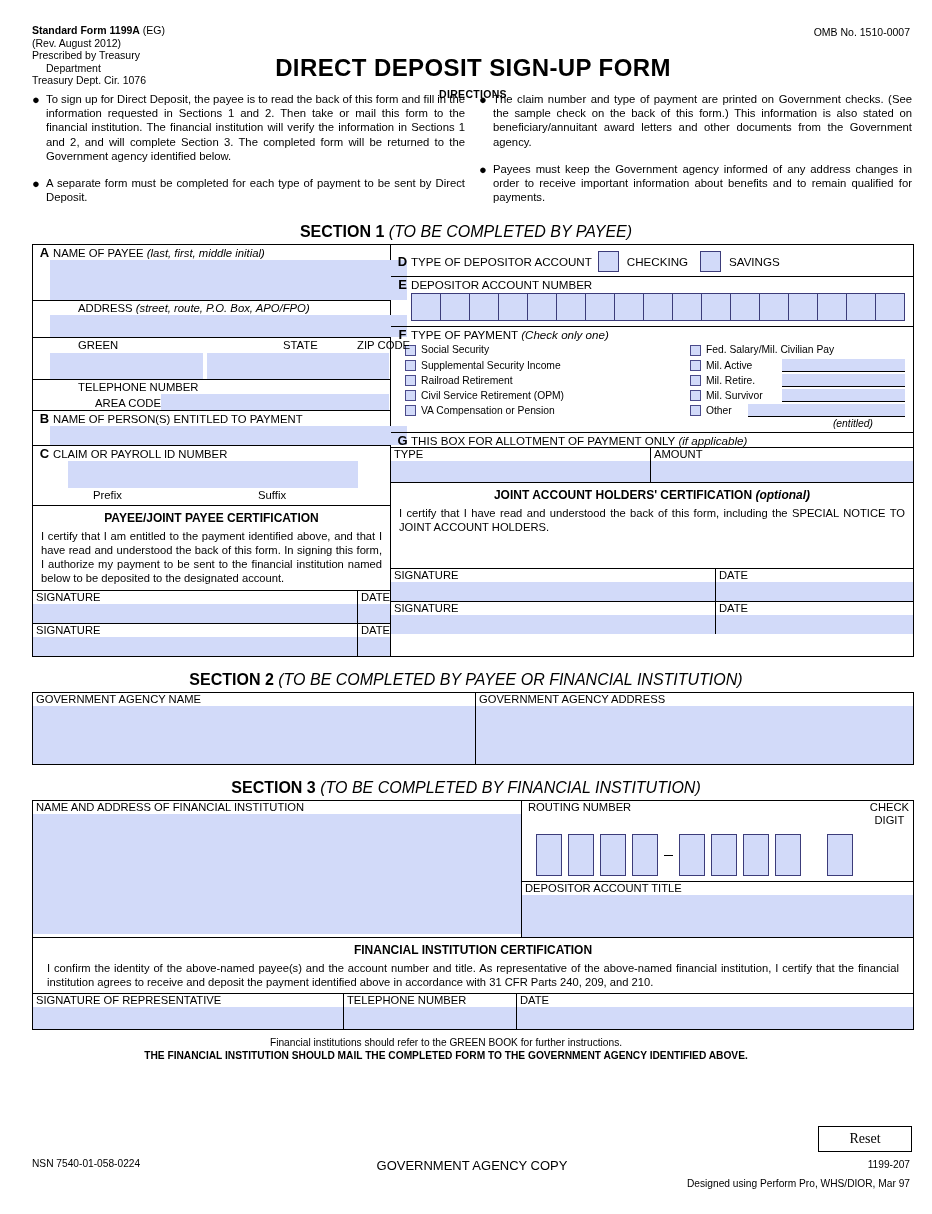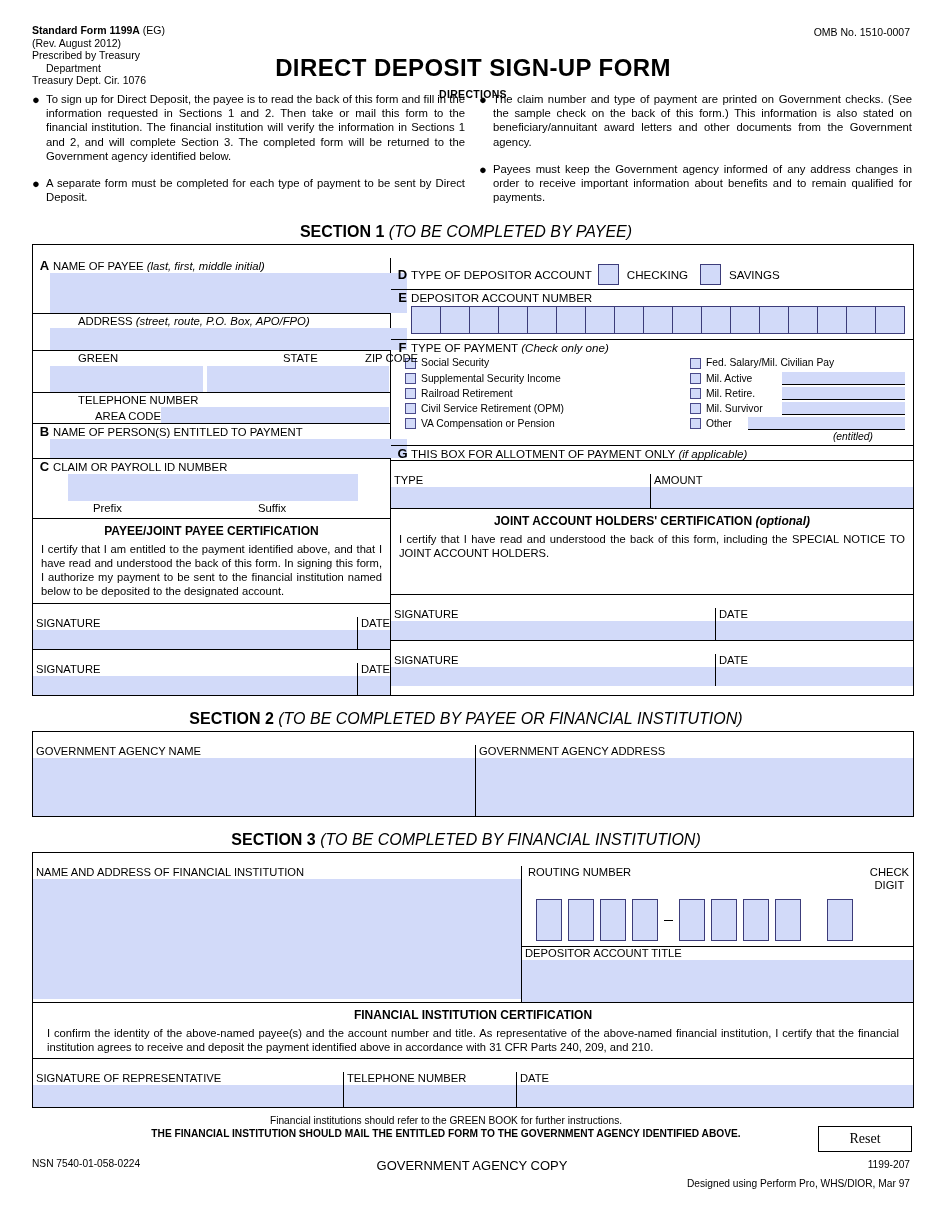--- a/index.html
+++ b/index.html
@@ -87,21 +87,21 @@
     margin: 6px 0 3px 0;
   }
   .sec-banner b { font-weight: bold; }
   .sec-banner i { font-style: italic; }
 
   
   .fbox {
     border: 1.6px solid #000;
     margin: 0 18px 0 32px;
   }
-  .row { display: flex; margin-top: 13px; }
+  .row { display: flex; }
   .cellL { border-right: 1.4px solid #000; }
   .bb { border-bottom: 1.2px solid #000; }
   .lbl {
     font-size: 11.3px;
     line-height: 13px;
     padding: 1px 0 0 3px;
     white-space: nowrap;
   }
   .lbl i { font-style: italic; }
   .ltr {
@@ -317,21 +317,21 @@
 
         <div class="bb">
           <div class="lbl" style="padding-left:45px;"><span>ADDRESS</span> <i>(street, route, P.O. Box, APO/FPO)</i></div>
           <div class="inp" style="height:22px; margin-left:17px; margin-right:1px;"></div>
         </div>
 
         <div class="bb">
           <div class="lbl" style="position:relative; height:15px; padding-left:0;">
             <span style="position:absolute;left:45px;">GREEN</span>
             <span style="position:absolute;left:250px;">STATE</span>
-            <span style="position:absolute;left:332px;">ZIP CODE</span>
+            <span style="position:absolute;left:324px;">ZIP CODE</span>
           </div>
           <div style="display:flex; margin-left:17px; margin-right:1px;">
             <div class="inp" style="height:26px; width:285px; margin-right:4px;"></div>
             <div class="inp" style="height:26px; flex:1 1 auto;"></div>
           </div>
         </div>
 
         <div class="bb">
           <div class="lbl" style="padding-left:45px;">TELEPHONE NUMBER</div>
           <div style="display:flex; align-items:flex-end;">
@@ -588,21 +588,21 @@
       </div>
       <div style="flex:1 1 auto;">
         <div class="siglbl">DATE</div>
         <div class="inp" style="height:22px;"></div>
       </div>
     </div>
   </div>
 
   <div style="padding:6px 120px 0 80px;">
     <div class="footer-note">Financial institutions should refer to the GREEN BOOK for further instructions.</div>
-    <div class="footer-note b" style="font-weight:bold;">THE FINANCIAL INSTITUTION SHOULD MAIL THE ENTITLED FORM TO THE GOVERNMENT AGENCY IDENTIFIED ABOVE.</div>
+    <div class="footer-note b" style="font-weight:bold;">THE FINANCIAL INSTITUTION SHOULD MAIL THE COMPLETED FORM TO THE GOVERNMENT AGENCY IDENTIFIED ABOVE.</div>
   </div>
   <div class="reset-btn">Reset</div>
 
   <div class="bottom-bar">
     <span class="nsn">NSN 7540-01-058-0224</span>
     <div class="copy">GOVERNMENT AGENCY COPY</div>
     <span class="num">1199-207</span>
     <span class="designed">Designed using Perform Pro, WHS/DIOR, Mar 97</span>
   </div>
 

